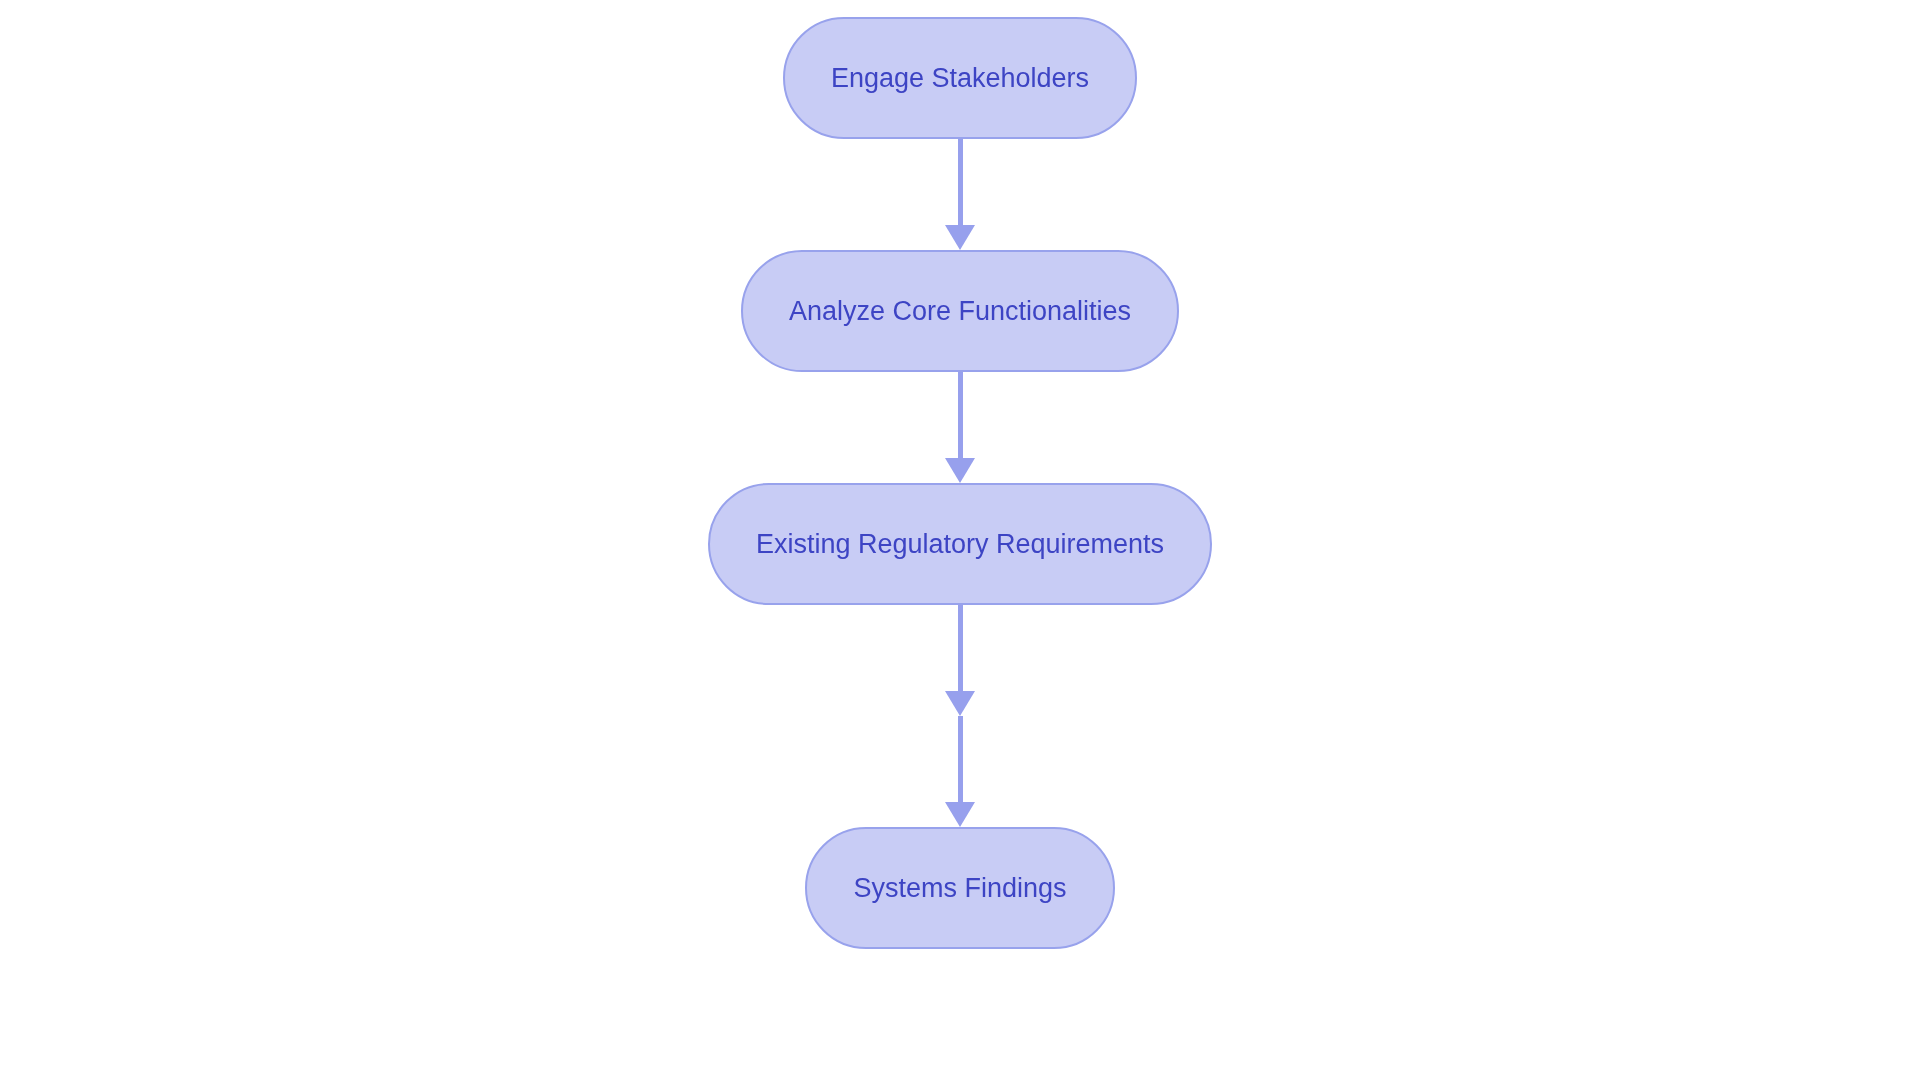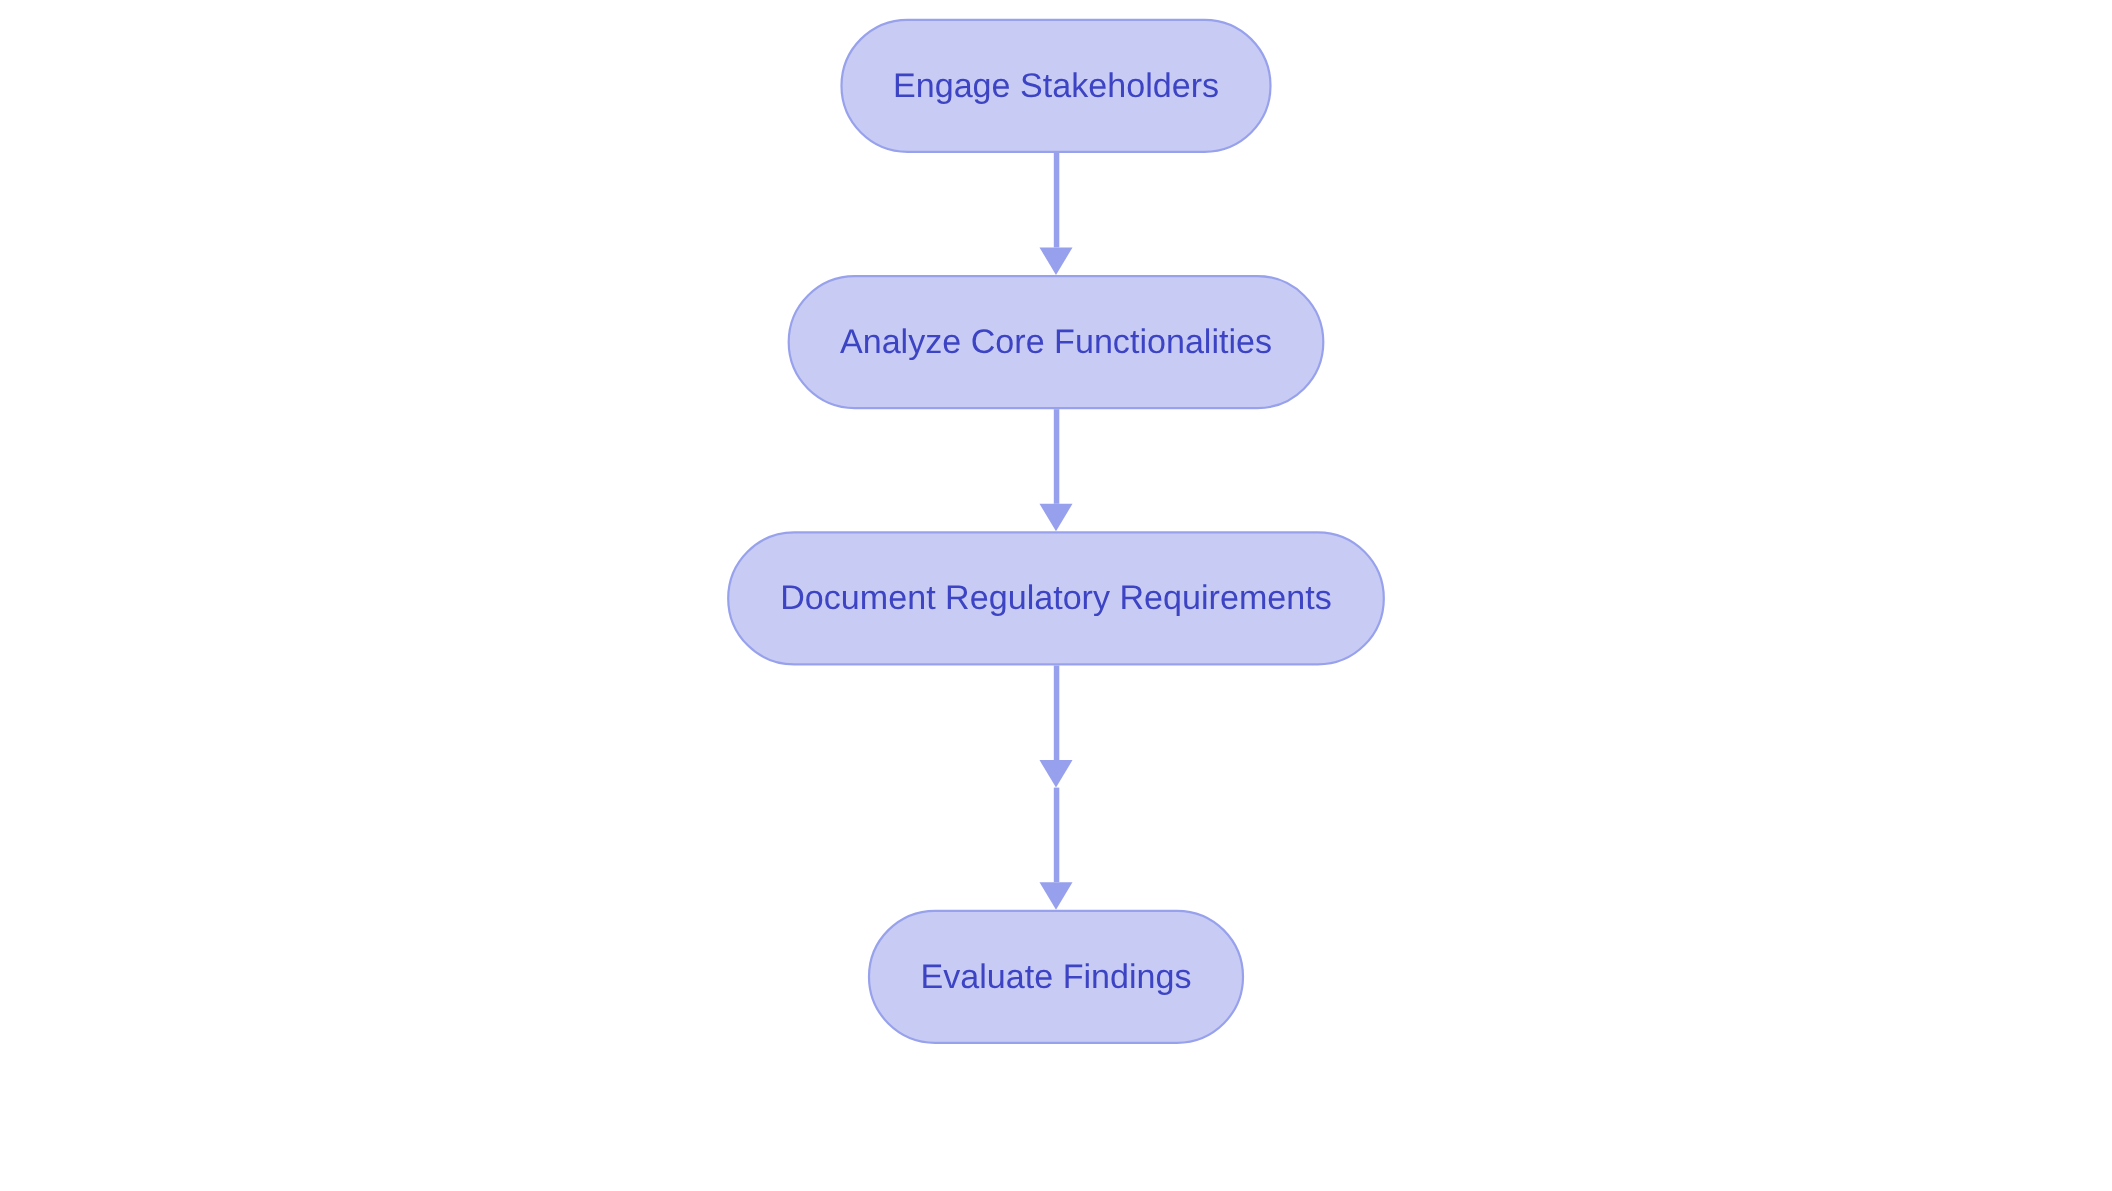--- a/index.html
+++ b/index.html
@@ -18,21 +18,21 @@
     flex-direction: column;
     align-items: center;
     padding-top: 17px;
     box-sizing: border-box;
   }
   .flow-node {
     background: var(--node-fill, #c8ccf5);
     border: 2.5px solid var(--node-border, #98a2ec);
     border-radius: 62px;
     color: var(--text, #3d44c4);
-    font-size: 31px;
+    font-size: 27px;
     line-height: 38px;
     padding: 40px 46px;
     box-sizing: border-box;
     display: flex;
     align-items: center;
     justify-content: center;
     white-space: nowrap;
   }
   .arrow {
     height: 111px;
@@ -70,31 +70,31 @@
   <div class="flow-node">
     <span>Analyze Core Functionalities</span>
   </div>
 
   <div class="arrow">
     <div class="arrow-line"></div>
     <div class="arrow-head"></div>
   </div>
 
   <div class="flow-node">
-    <span>Document Regulatory Requirements</span>
+    <span>Existing Regulatory Requirements</span>
   </div>
 
   <div class="arrow">
     <div class="arrow-line"></div>
     <div class="arrow-head"></div>
   </div>
 
 
   <div class="arrow">
     <div class="arrow-line"></div>
     <div class="arrow-head"></div>
   </div>
 
   <div class="flow-node">
-    <span>Evaluate Findings</span>
+    <span>Systems Findings</span>
   </div>
 
 </div>
 
 </body></html>

